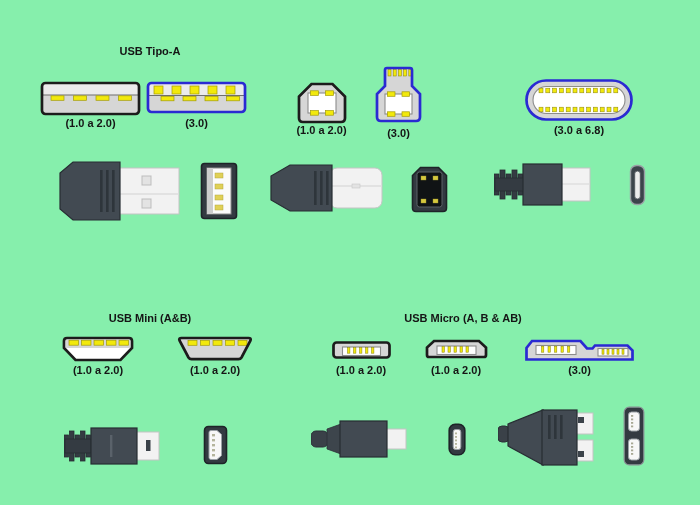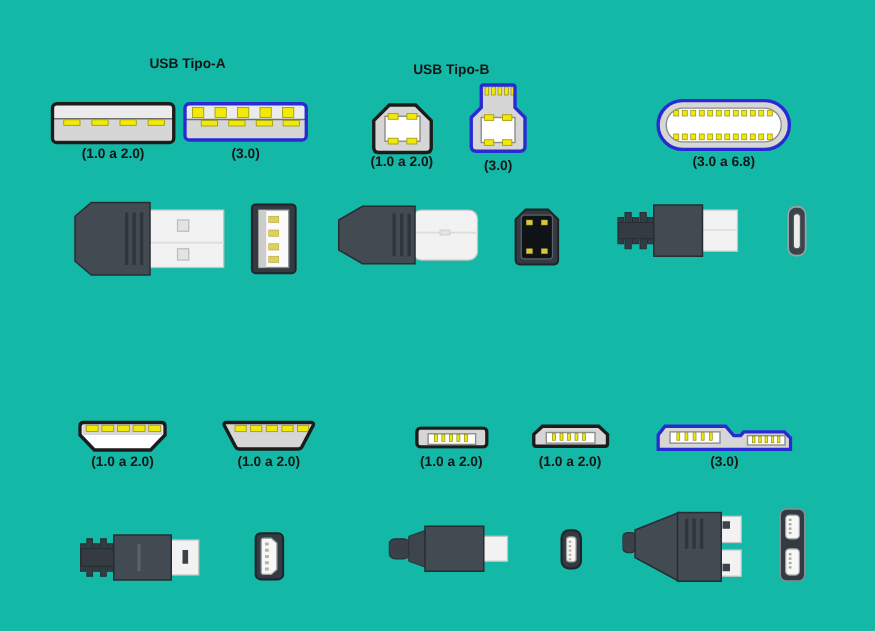--- a/index.html
+++ b/index.html
@@ -1,16 +1,16 @@
 <!DOCTYPE html>
 <html><head>
 <meta charset="utf-8">
 <style>
   html,body{margin:0;padding:0;background:#fff;}
-  .canvas{position:relative;width:700px;height:505px;background:#14b8a6;
+  .canvas{position:relative;width:700px;height:505px;background:#86efac;
           font-family:"Liberation Sans",sans-serif;overflow:hidden;}
   .title,.label{position:absolute;text-align:center;font-weight:bold;font-size:11px;
           color:#151515;white-space:nowrap;line-height:12px;}
   .fig{position:absolute;line-height:0;}
   .fig svg{display:block;}
   .pin{fill:#f2e90c;stroke:#a39c07;stroke-width:.7;}
   .tick{fill:#f2e90c;stroke:#8f8a10;stroke-width:.55;}
   .inner{fill:#ffffff;stroke:#8c8c8c;stroke-width:1.1;}
   .olb{fill:none;stroke:#1c1c1c;stroke-width:2.7;}
   .olu{fill:none;stroke:#2a2ad2;stroke-width:2.7;}
@@ -20,21 +20,22 @@
   .metal{fill:#f2f2f2;stroke:#c4c4c4;stroke-width:1;}
   .port{fill:#333a41;stroke:#1e2428;stroke-width:1.6;}
   .slotw{fill:#f7f7f7;stroke:#9aa0a5;stroke-width:1;}
 </style>
 </head>
 <body>
 
 <div class="canvas">
 
   <div class="title" style="left:47px;top:45px;width:206px">USB Tipo-A</div>
-  <div class="title" style="left:290px;top:50px;width:142px">USB Tipo-B</div>
+  <div class="title" style="left:50px;top:312px;width:200px">USB Mini (A&amp;B)</div>
+  <div class="title" style="left:333px;top:312px;width:260px">USB Micro (A, B &amp; AB)</div>
 
   <div class="fig" style="left:40px;top:81px">
     <svg width="101" height="35" viewBox="0 0 101 35">
       <rect x="2" y="2" width="97" height="31" rx="3.5" fill="#ebebeb"></rect>
       <rect x="3.5" y="14" width="94" height="17.5" fill="#d6d6d6"></rect>
       <line x1="2.5" y1="14" x2="98.5" y2="14" stroke="#6e6e6e" stroke-width="1.2"></line>
       <rect class="pin" x="11" y="14.8" width="13" height="4.5"></rect>
       <rect class="pin" x="33.5" y="14.8" width="13" height="4.5"></rect>
       <rect class="pin" x="56" y="14.8" width="13" height="4.5"></rect>
       <rect class="pin" x="78.5" y="14.8" width="13" height="4.5"></rect>

